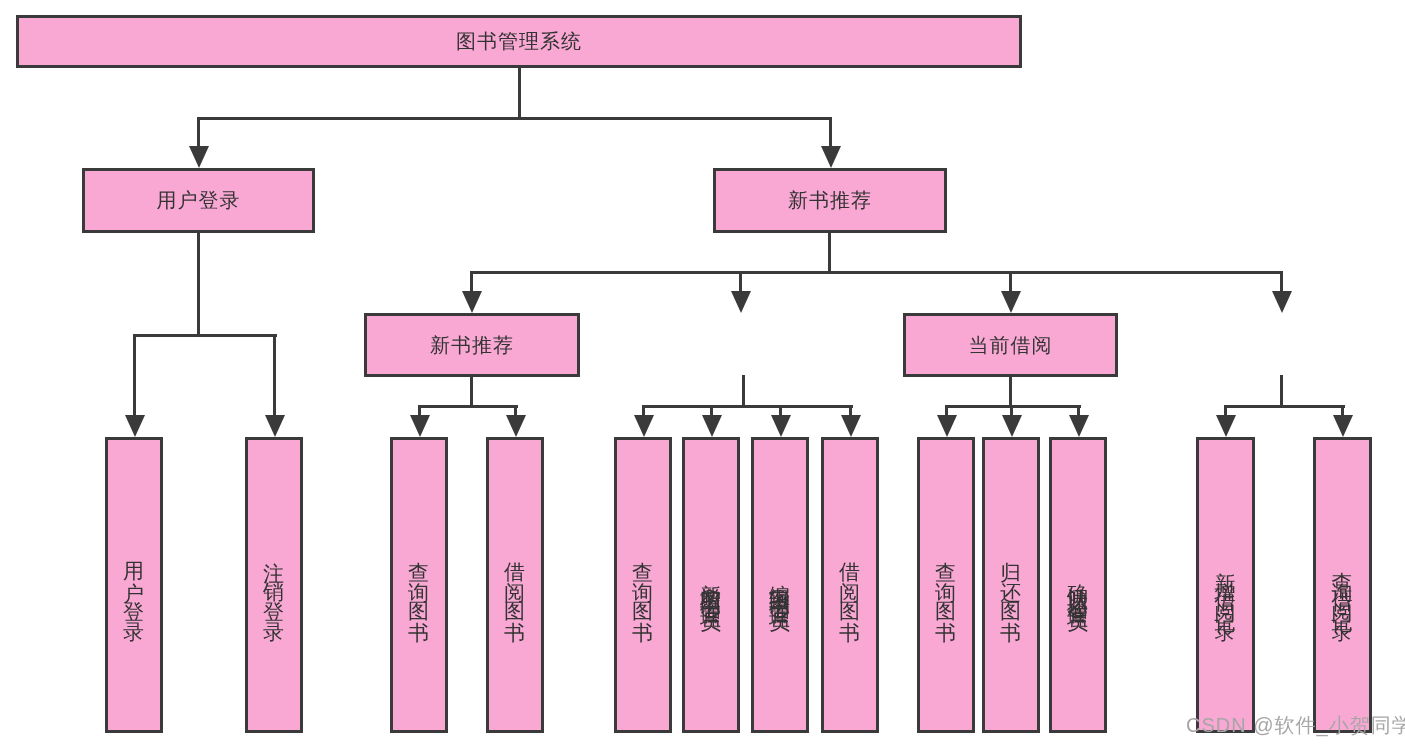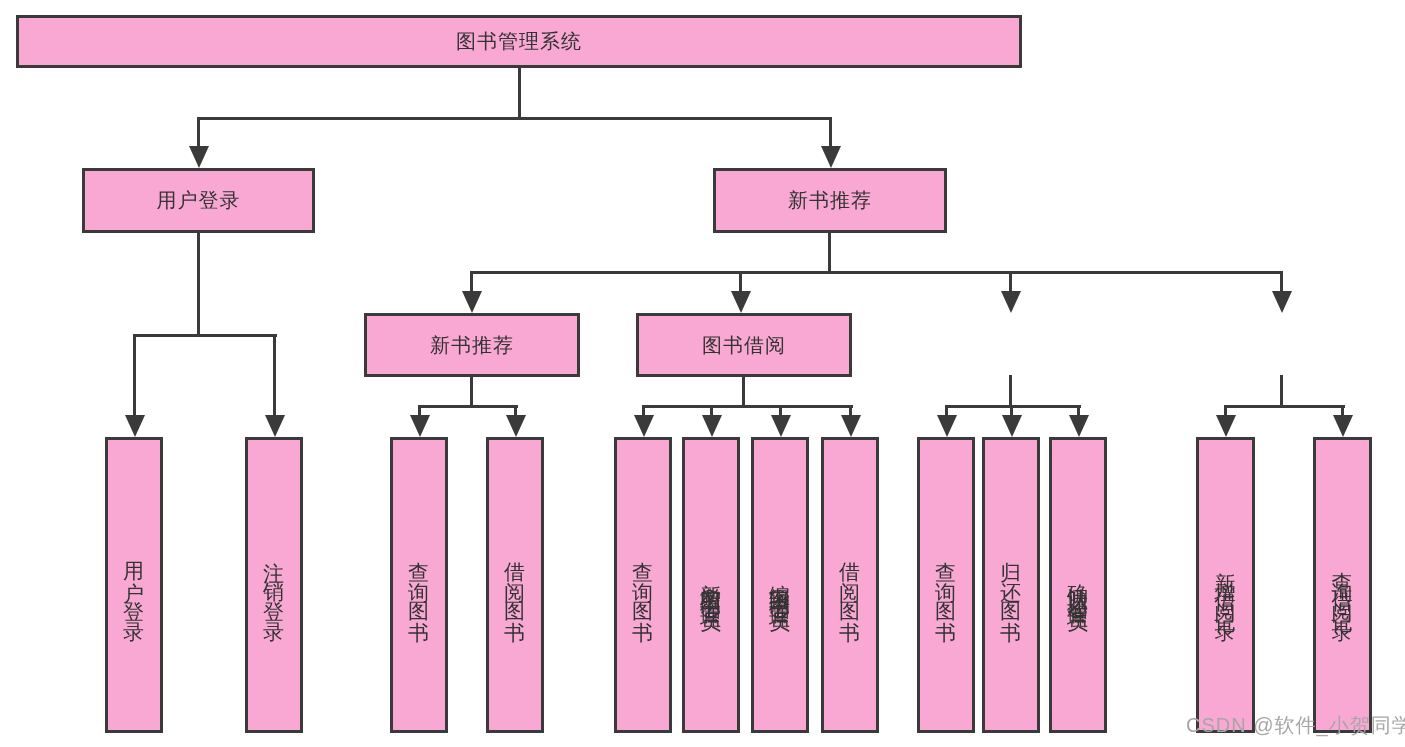--- a/index.html
+++ b/index.html
@@ -61,21 +61,21 @@
   <div class="arrow" style="left:273px;top:334px;height:81px"></div>
 
   <div class="vline" style="left:828px;top:233px;height:41px"></div>
   <div class="hline" style="left:470px;top:271px;width:813px"></div>
   <div class="arrow" style="left:470px;top:271px;height:20px"></div>
   <div class="arrow" style="left:739px;top:271px;height:20px"></div>
   <div class="arrow" style="left:1009px;top:271px;height:20px"></div>
   <div class="arrow" style="left:1280px;top:271px;height:20px"></div>
 
   <div class="box h-box" style="left:364px;top:313px;width:216px;height:64px">新书推荐</div>
-  <div class="box h-box" style="left:636px;top:313px;width:216px;height:64px">图书借阅</div>
+  <div class="box h-box" style="left:903px;top:313px;width:215px;height:64px">当前借阅</div>
 
   <div class="vline" style="left:470px;top:375px;height:33px"></div>
   <div class="hline" style="left:418px;top:405px;width:100px"></div>
   <div class="arrow" style="left:418px;top:405px;height:10px"></div>
   <div class="arrow" style="left:514px;top:405px;height:10px"></div>
 
   <div class="vline" style="left:742px;top:375px;height:33px"></div>
   <div class="hline" style="left:642px;top:405px;width:211px"></div>
   <div class="arrow" style="left:642px;top:405px;height:10px"></div>
   <div class="arrow" style="left:710px;top:405px;height:10px"></div>

